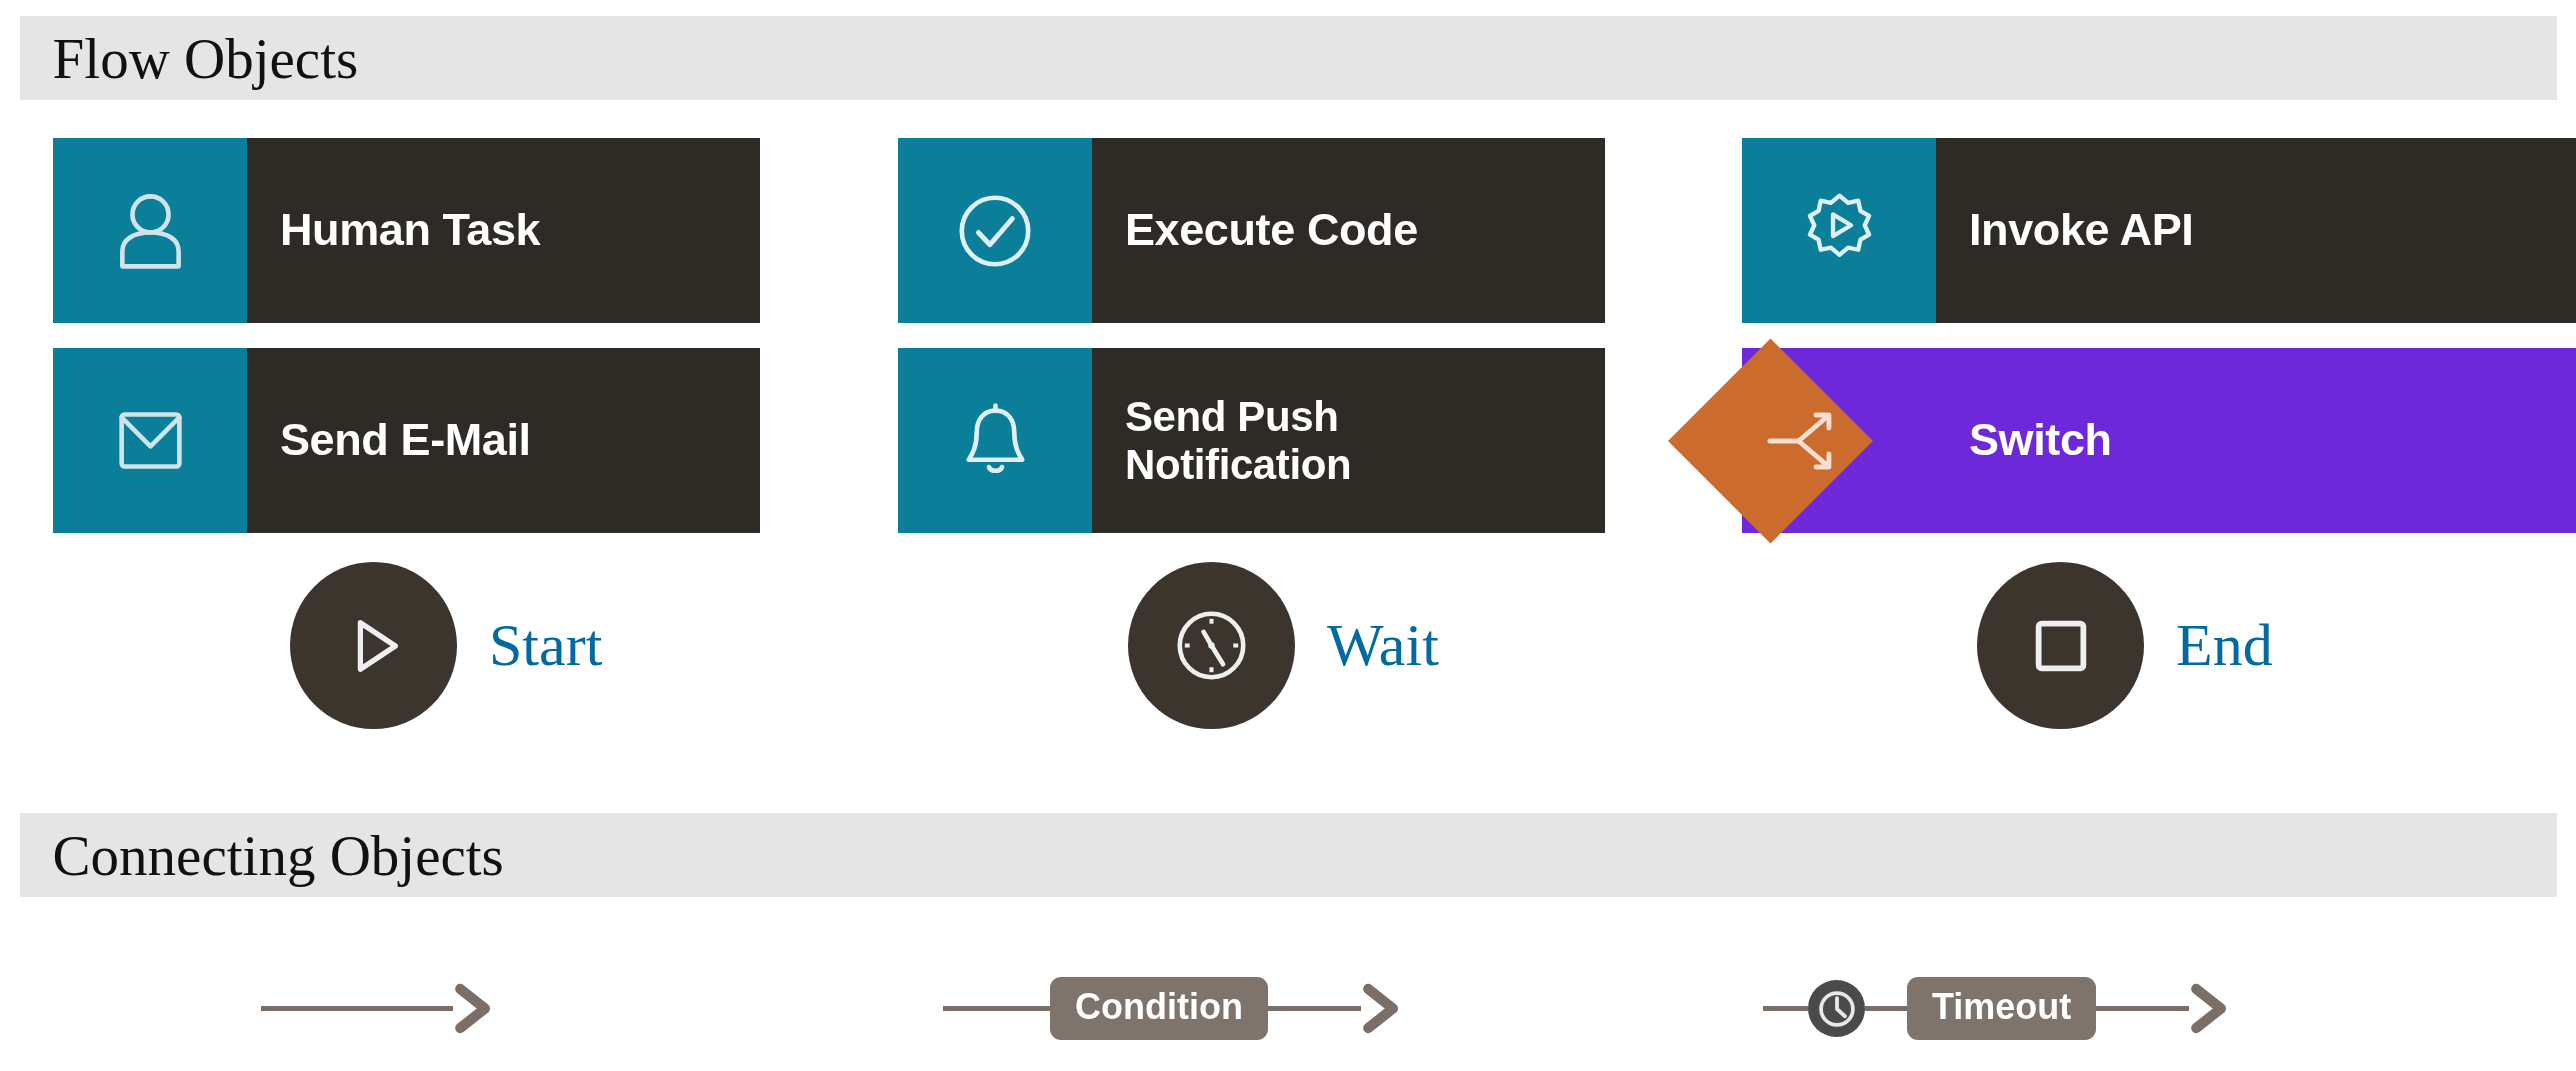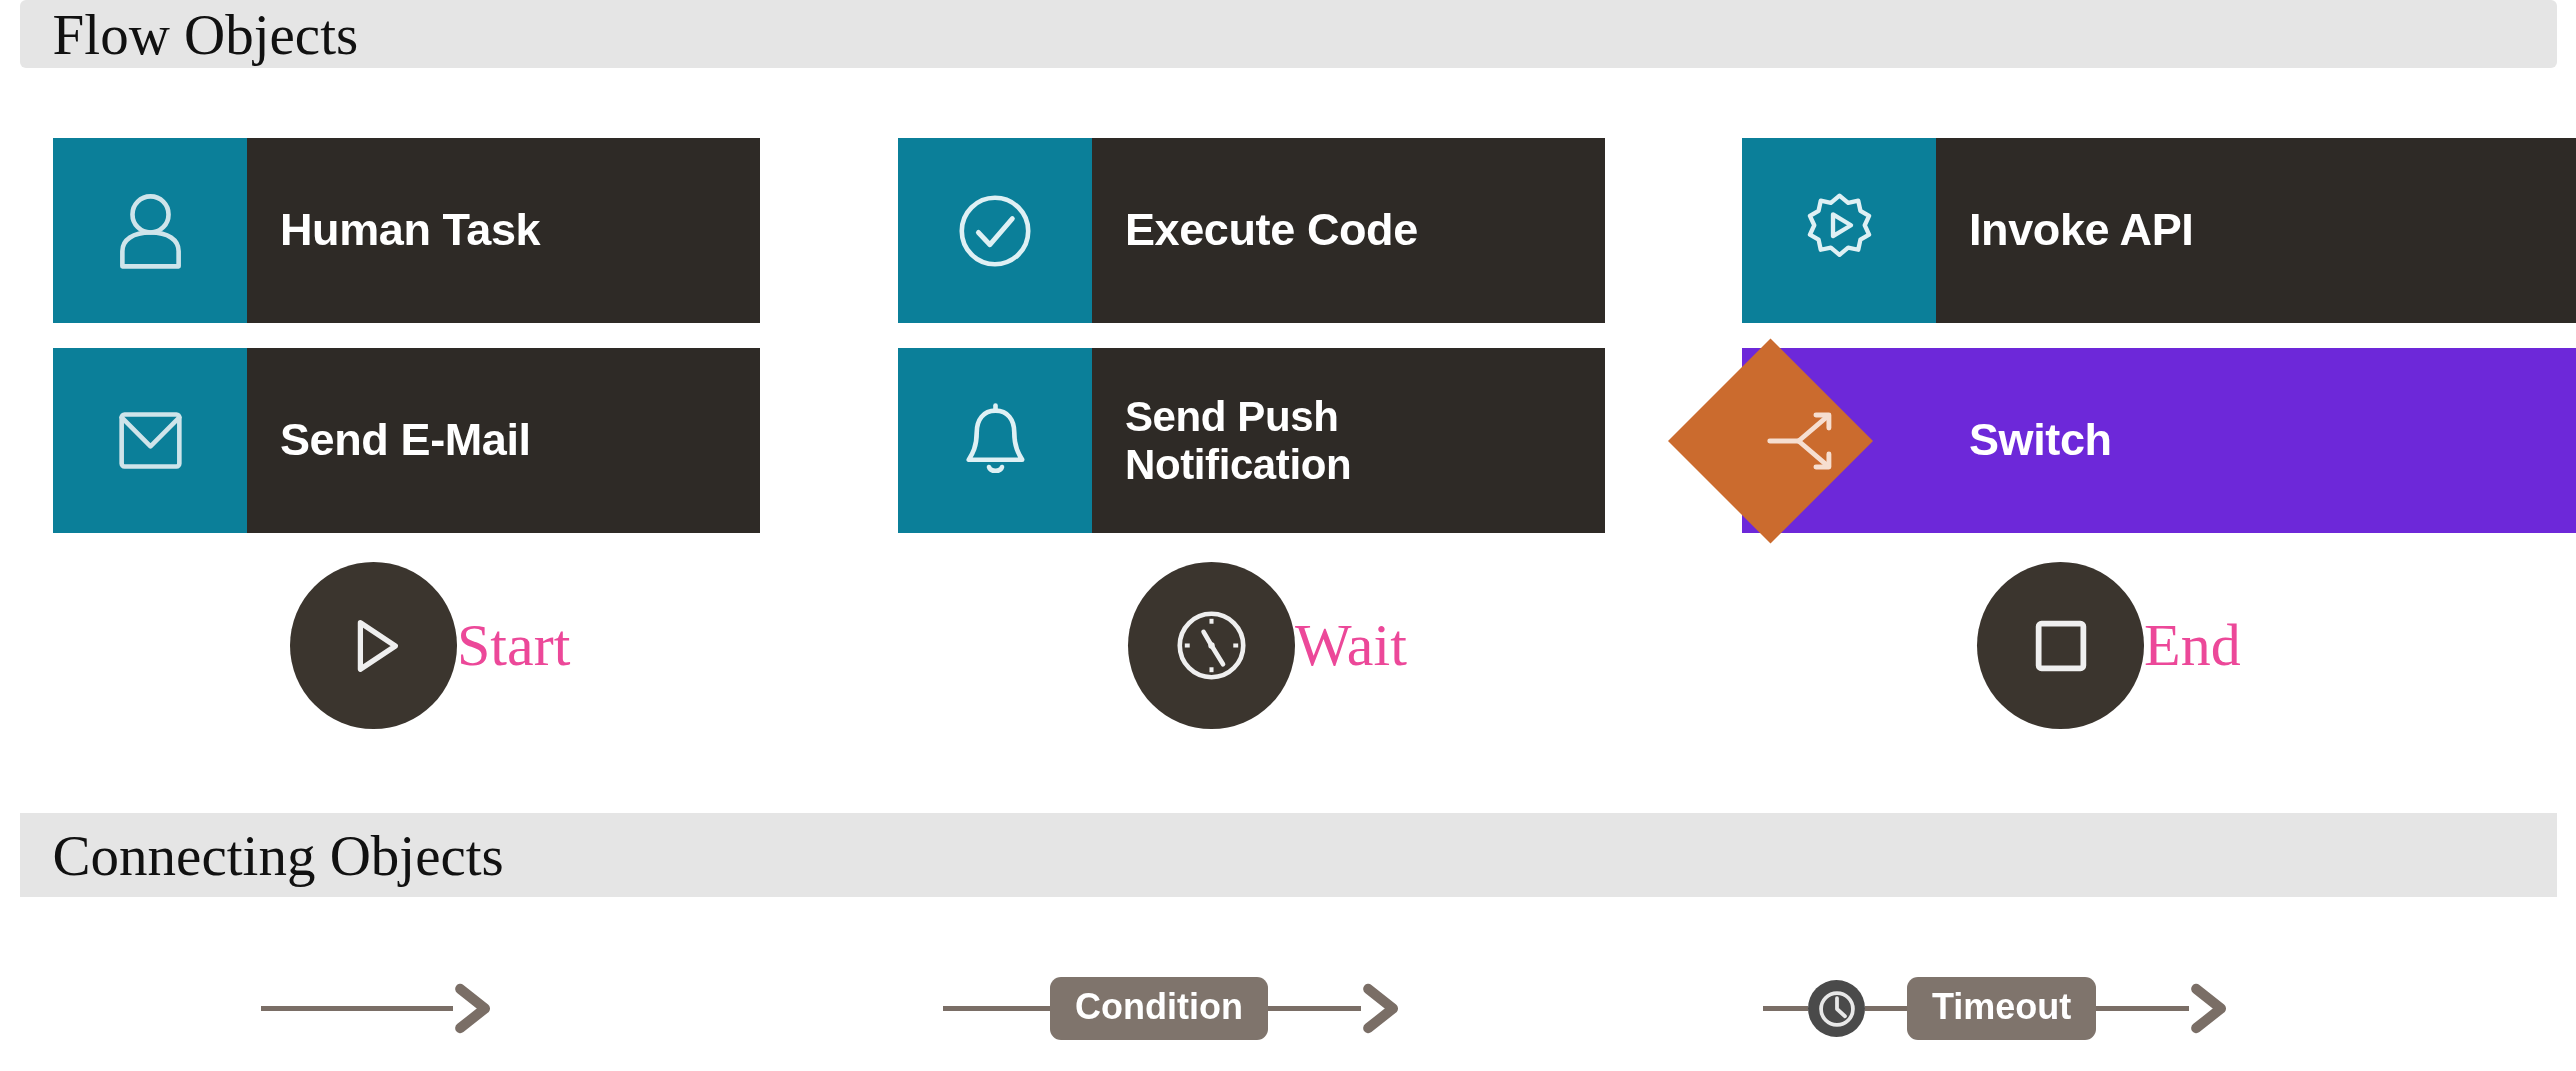--- a/index.html
+++ b/index.html
@@ -26,21 +26,21 @@
     position: absolute;
     left: 33px;
     top: 50%;
     transform: translateY(-50%);
     font-family: "Liberation Serif", serif;
     font-size: 57px;
     line-height: 1;
     color: #111111;
     white-space: nowrap;
   }
-  #band-flow   { top: 0;   height: 68px; border-radius: 6px; }
+  #band-flow   { top: 16px;   height: 84px; }
   #band-conn   { top: 813px; height: 84px; }
 
   
   .card {
     position: absolute;
     height: 185px;
     background: #2e2a26;
     display: flex;
     align-items: stretch;
   }
@@ -108,23 +108,24 @@
     width: 167px;
     height: 167px;
     border-radius: 50%;
     background: #3b352e;
     display: flex;
     align-items: center;
     justify-content: center;
     flex: 0 0 167px;
   }
   .node .node-label {
+    margin-left: 32px;
     font-family: "Liberation Serif", serif;
     font-size: 60px;
-    color: #ec4899;
+    color: #0369a1;
     white-space: nowrap;
   }
   #node-start { left: 290px;  top: 562px; }
   #node-wait  { left: 1128px; top: 562px; }
   #node-end   { left: 1977px; top: 562px; }
 
   
   .connector {
     position: absolute;
     display: flex;

